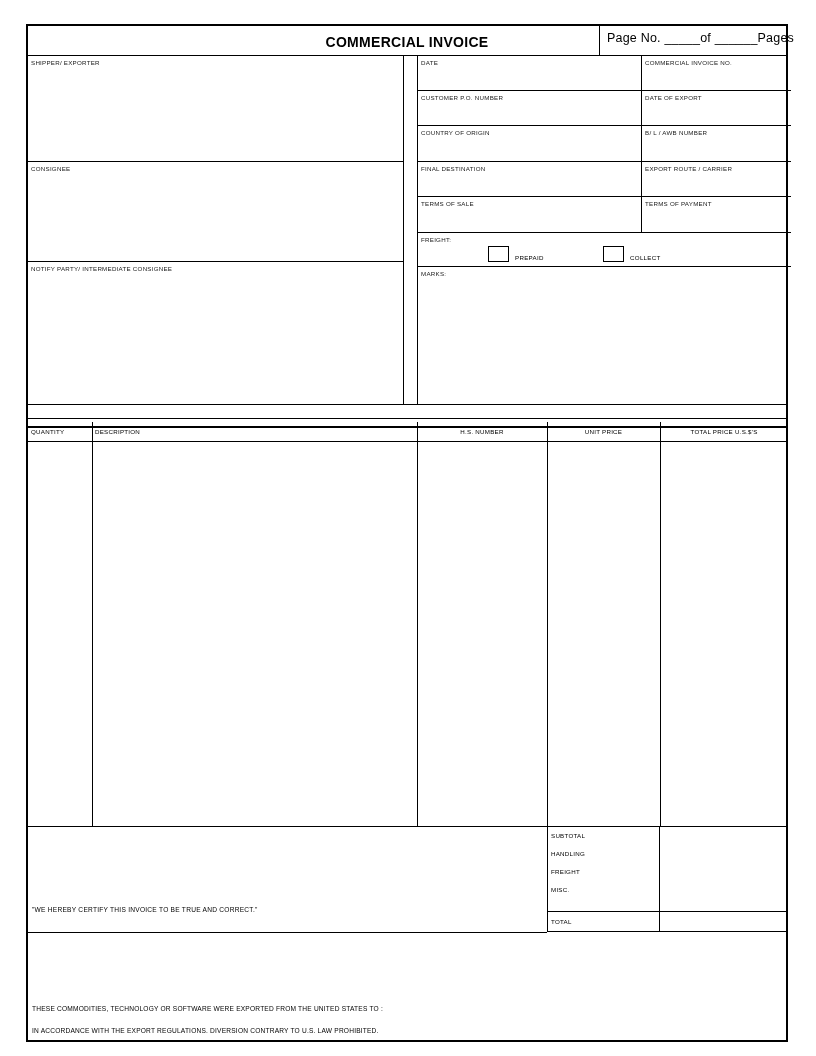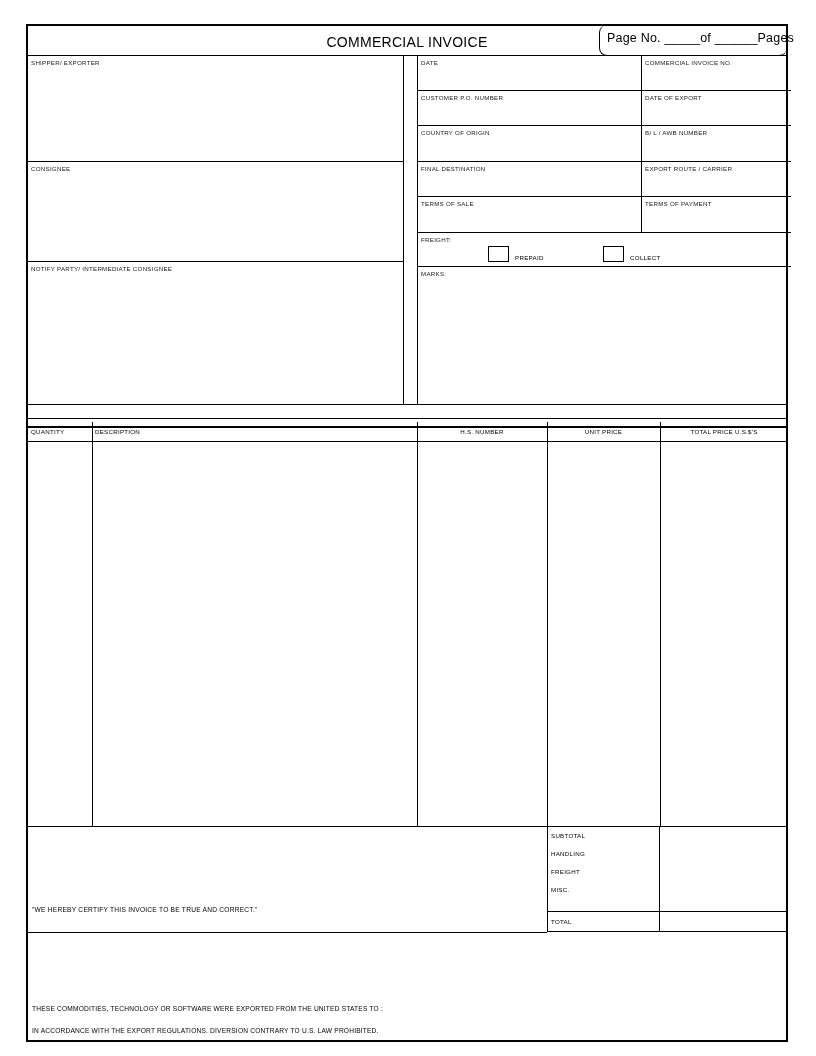--- a/index.html
+++ b/index.html
@@ -45,31 +45,30 @@
   .title-band {
     left: 0; top: 0; width: 100%; height: 30px;
     border-bottom: 1.5px solid #000;
   }
   .doc-title {
     position: absolute;
     left: 0; right: 0;
     top: 8px;
     text-align: center;
     font-size: 14px;
-    font-weight: normal;
+    font-weight: bold;
     letter-spacing: 0.3px;
   }
   .page-no-box {
     position: absolute;
     right: -1px; top: -1px;
     width: 188px; height: 31px;
     border-left: 1.5px solid #000;
     border-bottom: 1.5px solid #000;
     box-sizing: border-box;
-    border-radius: 8px;
   }
   .page-no-text {
     position: absolute;
     left: 7px; top: 6px;
     font-size: 12.5px;
     letter-spacing: 0.2px;
     white-space: nowrap;
   }
 
   

